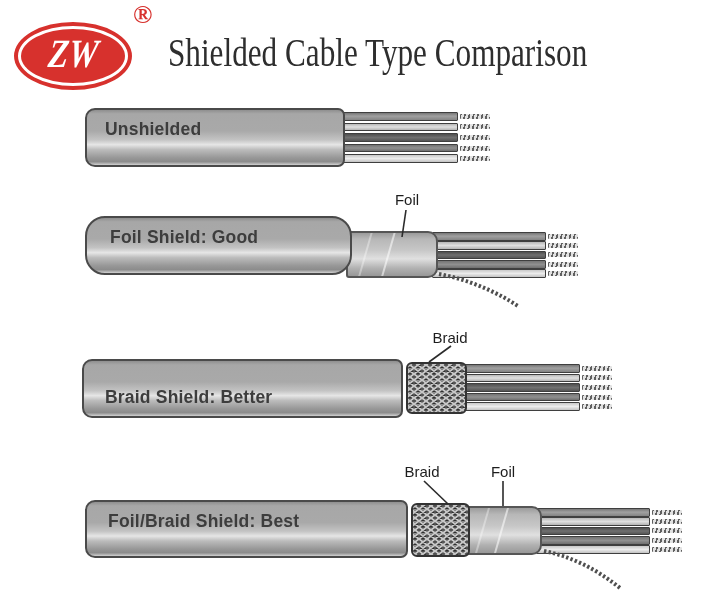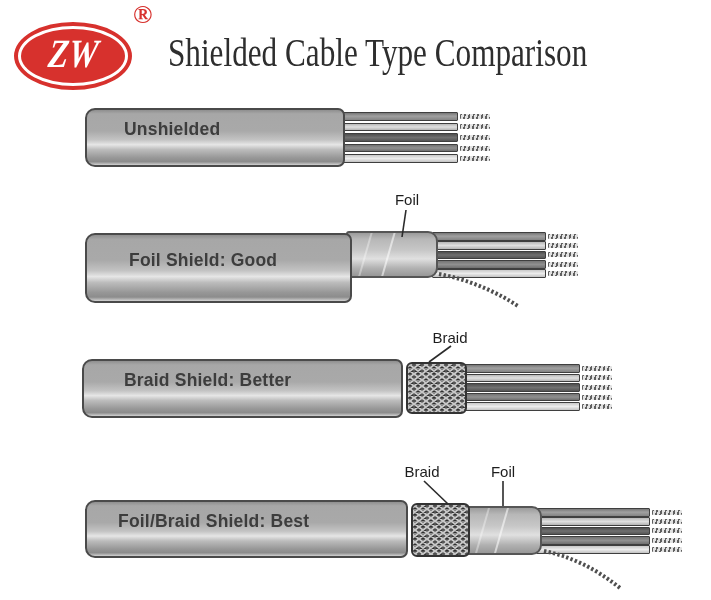--- a/index.html
+++ b/index.html
@@ -24,21 +24,21 @@
   
   .jacket{
     position:absolute;z-index:4;box-sizing:border-box;
     border:2px solid #4a4a4a;border-radius:10px 7px 7px 10px;
     background:linear-gradient(to bottom,
       #8f8f8f 0%, #a7a7a7 7%, #a9a9a9 38%, #c3c3c3 54%, #e6e6e6 63%,
       #bcbcbc 72%, #979797 87%, #8c8c8c 94%, #d2d2d2 100%);
     display:flex;align-items:center;
   }
   .jacket-label{color:#3d3d3d;font-weight:bold;font-size:17.5px;letter-spacing:.2px;
-    transform:translateY(-8px);white-space:nowrap;margin-left:19px;}
+    transform:translateY(-8px);white-space:nowrap;}
   .foil{
     position:absolute;z-index:2;box-sizing:border-box;overflow:hidden;
     border:2px solid #565656;border-radius:3px 10px 10px 3px;
     background:linear-gradient(to bottom,
       #9b9b9b 0%, #b7b7b7 14%, #c7c7c7 40%, #e0e0e0 60%, #b1b1b1 82%, #989898 100%);
   }
   .foil::before{content:"";position:absolute;left:44%;top:-12%;width:2px;height:130%;
     background:rgba(255,255,255,.55);transform:rotate(16deg);}
   .foil::after{content:"";position:absolute;left:18%;top:-12%;width:1.5px;height:130%;
     background:rgba(255,255,255,.35);transform:rotate(16deg);}
@@ -53,26 +53,26 @@
   .s5{background:linear-gradient(#c9c9c9,#ececec 50%,#c2c2c2);}
   .strand{flex:0 0 30px;height:5px;margin-left:2px;align-self:center;border-radius:1px;
     background:repeating-linear-gradient(105deg,#5f5f5f 0 1.7px,#e2e2e2 1.7px 4.2px);}
   .callout{position:absolute;z-index:6;transform:translateX(-50%);color:#1d1d1d;
     font-weight:normal;font-size:15px;white-space:nowrap;}
 
   
   .c1-jacket{left:85px;top:108px;width:260px;height:59px;}
   .c1-wires{left:338px;top:112px;width:152px;height:51px;}
 
-  .c2-jacket{left:85px;top:233px;width:267px;height:70px;}
+  .c2-jacket{left:85px;top:216px;width:267px;height:59px;border-radius:20px;}
   .c2-foil{left:346px;top:231px;width:92px;height:47px;}
   .c2-wires{left:432px;top:232px;width:146px;height:46px;}
   .co-foil2{left:407px;top:191px;}
 
-  .c3-jacket{left:82px;top:359px;width:321px;height:59px;}
+  .c3-jacket{left:82px;top:359px;width:321px;height:59px;align-items:flex-end;}
   .c3-braid{left:406px;top:362px;}
   .c3-wires{left:461px;top:364px;width:151px;height:47px;}
   .co-braid3{left:450px;top:329px;}
 
   .c4-jacket{left:85px;top:500px;width:323px;height:58px;}
   .c4-braid{left:411px;top:503px;}
   .c4-foil{left:466px;top:506px;width:76px;height:49px;}
   .c4-wires{left:536px;top:508px;width:146px;height:46px;}
   .co-braid4{left:422px;top:463px;}
   .co-foil4{left:503px;top:463px;}
@@ -211,21 +211,21 @@
     <div class="wire">
         <i class="ins s5"></i>
         <i class="strand"></i>
       </div>
   </div>
   <div class="foil c4-foil"></div>
   <svg class="braid c4-braid" width="59" height="54">
     <rect x="1" y="1" width="57" height="52" rx="5" fill="url(#braidPat)" stroke="#333333" stroke-width="2"></rect>
   </svg>
   <div class="jacket c4-jacket">
-    <span class="jacket-label" style="padding-left:12px">Foil/Braid Shield: Best</span>
+    <span class="jacket-label" style="padding-left:21px">Foil/Braid Shield: Best</span>
   </div>
   <span class="callout co-braid4">Braid</span>
   <span class="callout co-foil4">Foil</span>
 
   <svg class="overlay" width="711" height="600">
     <path d="M406,210 L402,237" stroke="#2b2b2b" stroke-width="1.6" fill="none"></path>
     <path d="M451,346 L429,362" stroke="#2b2b2b" stroke-width="1.6" fill="none"></path>
     <path d="M424,481 L448,504" stroke="#2b2b2b" stroke-width="1.6" fill="none"></path>
     <path d="M503,481 L503,506" stroke="#2b2b2b" stroke-width="1.6" fill="none"></path>
     <path d="M439,274 Q481,282 518,306" stroke="#4f4f4f" stroke-width="4" fill="none" stroke-dasharray="2.4 2.2"></path>

